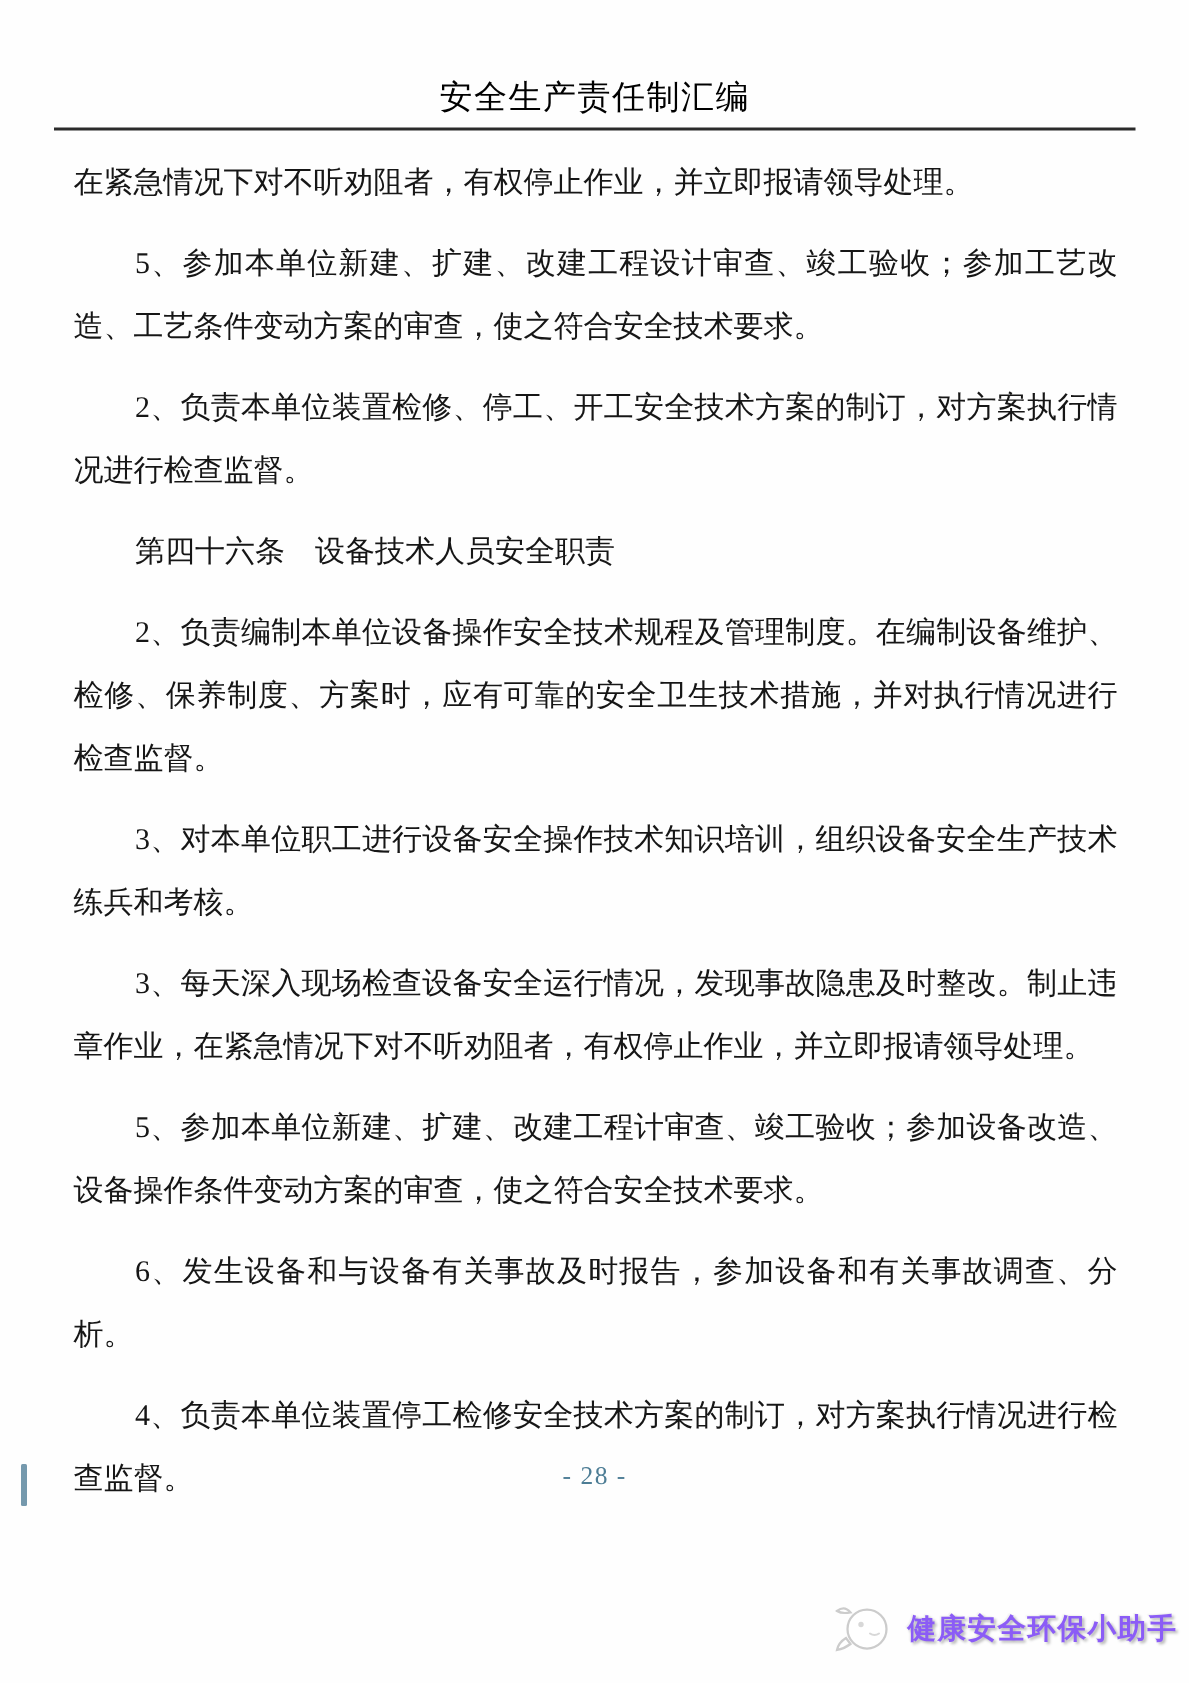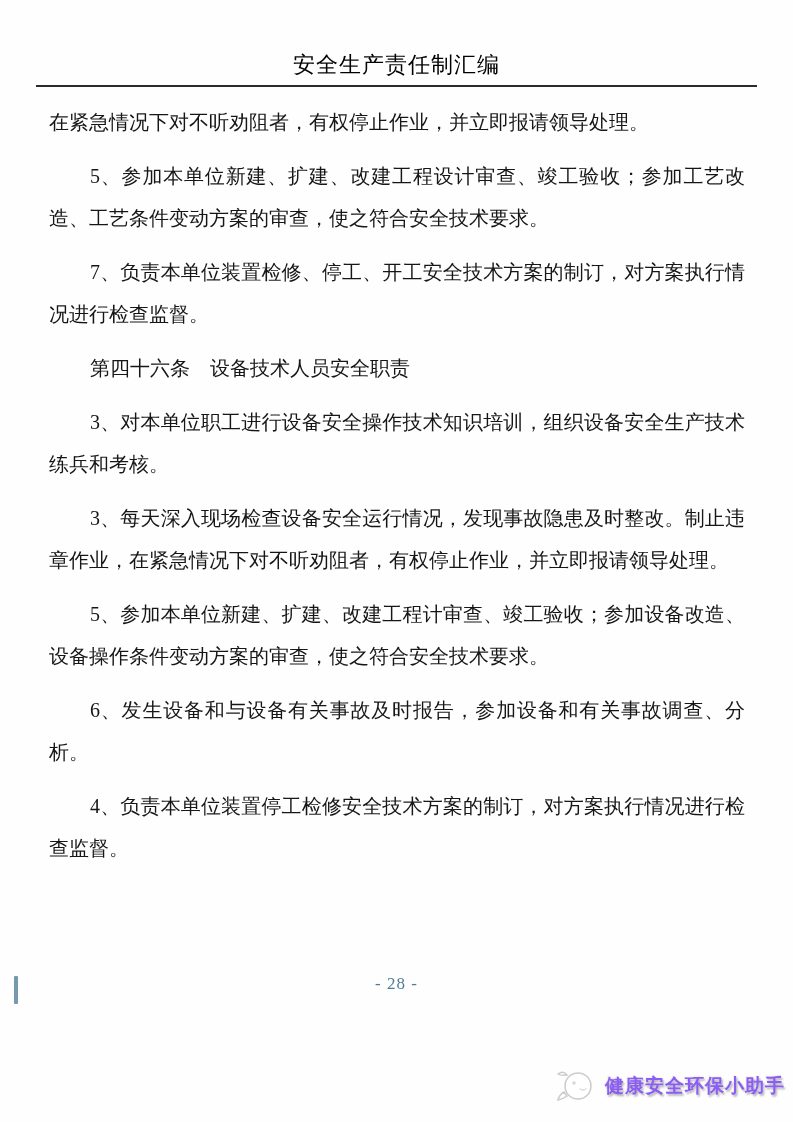--- a/index.html
+++ b/index.html
@@ -87,22 +87,23 @@
 
 <div class="page">
 
   <div class="doc-title">安全生产责任制汇编</div>
 
   <div class="title-rule"></div>
 
   <div class="body-text">
       <p class="para">在紧急情况下对不听劝阻者，有权停止作业，并立即报请领导处理。</p>
       <p class="para indent">5、参加本单位新建、扩建、改建工程设计审查、竣工验收；参加工艺改造、工艺条件变动方案的审查，使之符合安全技术要求。</p>
-      <p class="para indent">7、负责本单位装置检修、停工、开工安全技术方案的制订，对方案执行情况进行检查监督。</p>
+      <p class="para indent">2、负责本单位装置检修、停工、开工安全技术方案的制订，对方案执行情况进行检查监督。</p>
       <p class="para indent">第四十六条　设备技术人员安全职责</p>
+      <p class="para indent">2、负责编制本单位设备操作安全技术规程及管理制度。在编制设备维护、检修、保养制度、方案时，应有可靠的安全卫生技术措施，并对执行情况进行检查监督。</p>
       <p class="para indent">3、对本单位职工进行设备安全操作技术知识培训，组织设备安全生产技术练兵和考核。</p>
       <p class="para indent">3、每天深入现场检查设备安全运行情况，发现事故隐患及时整改。制止违章作业，在紧急情况下对不听劝阻者，有权停止作业，并立即报请领导处理。</p>
       <p class="para indent">5、参加本单位新建、扩建、改建工程计审查、竣工验收；参加设备改造、设备操作条件变动方案的审查，使之符合安全技术要求。</p>
       <p class="para indent">6、发生设备和与设备有关事故及时报告，参加设备和有关事故调查、分析。</p>
       <p class="para indent">4、负责本单位装置停工检修安全技术方案的制订，对方案执行情况进行检查监督。</p>
     </div>
 
   <span class="cursor-bar"></span>
 
   <div class="page-number">- 28 -</div>

